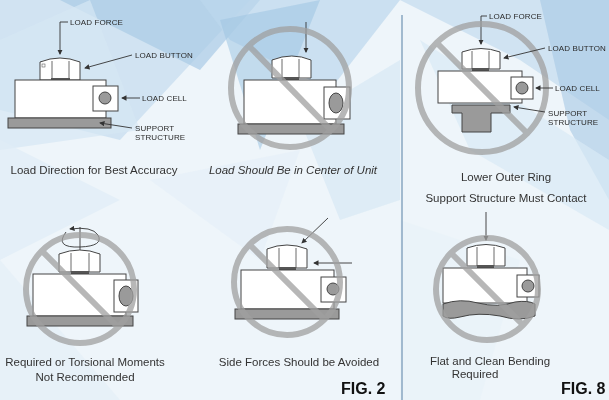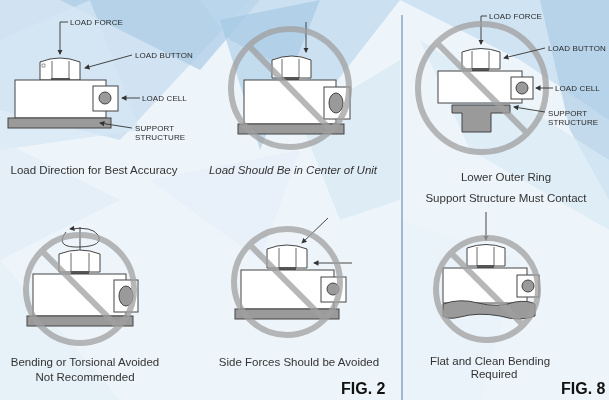--- a/index.html
+++ b/index.html
@@ -153,20 +153,20 @@
 <div class="lbl" style="left:489px;top:12px;">LOAD FORCE</div>
 <div class="lbl" style="left:548px;top:44px;">LOAD BUTTON</div>
 <div class="lbl" style="left:555px;top:84px;">LOAD CELL</div>
 <div class="lbl" style="left:548px;top:109px;">SUPPORT</div>
 <div class="lbl" style="left:548px;top:118px;">STRUCTURE</div>
 
 <div class="cap" style="left:2px;top:163px;width:184px;">Load Direction for Best Accuracy</div>
 <div class="cap" style="left:200px;top:163px;width:186px;font-style:italic;">Load Should Be in Center of Unit</div>
 <div class="cap" style="left:411px;top:157px;width:190px;margin-top:34px;">Support Structure Must Contact</div>
 <div class="cap" style="left:411px;top:170px;width:190px;">Lower Outer Ring</div>
-<div class="cap" style="left:0px;top:355px;width:170px;">Bending or Torsional Avoided</div>
+<div class="cap" style="left:0px;top:355px;width:170px;">Required or Torsional Moments</div>
 <div class="cap" style="left:0px;top:370px;width:170px;">Not Recommended</div>
 <div class="cap" style="left:200px;top:355px;width:176px;margin-left:11px;">Side Forces Should be Avoided</div>
 <div class="cap" style="left:425px;top:354px;width:130px;">Flat and Clean Bending</div>
-<div class="cap" style="left:429px;top:367px;width:130px;">Required</div>
+<div class="cap" style="left:410px;top:367px;width:130px;">Required</div>
 
 <div class="fig" style="left:341px;top:380px;">FIG. 2</div>
 <div class="fig" style="left:561px;top:380px;">FIG. 8</div>
 
 </body></html>

